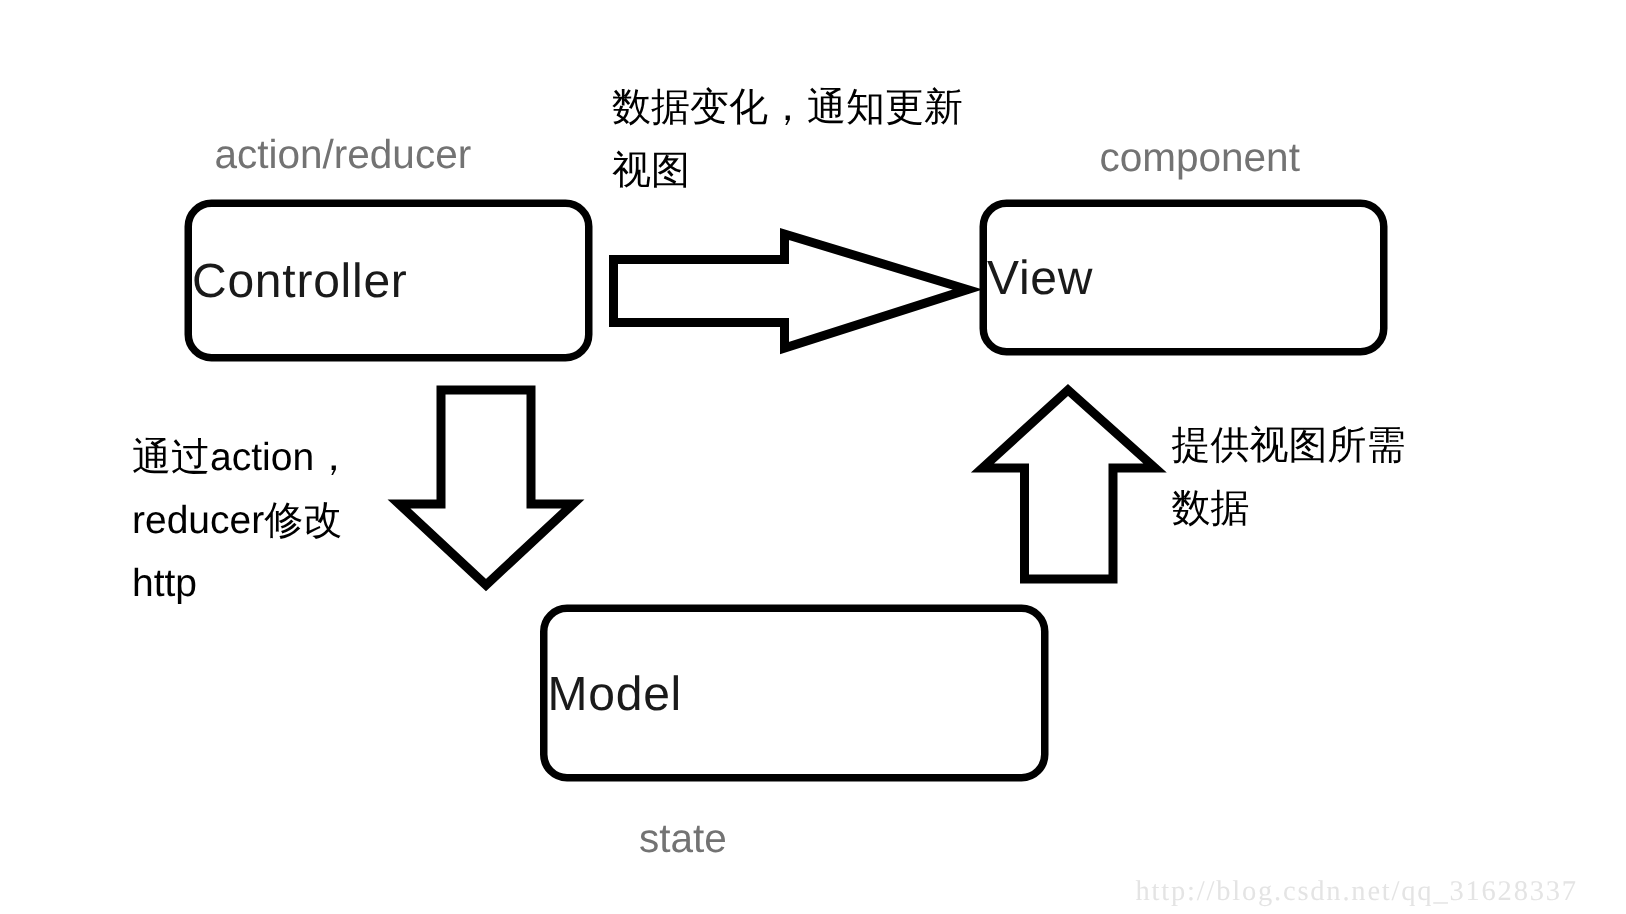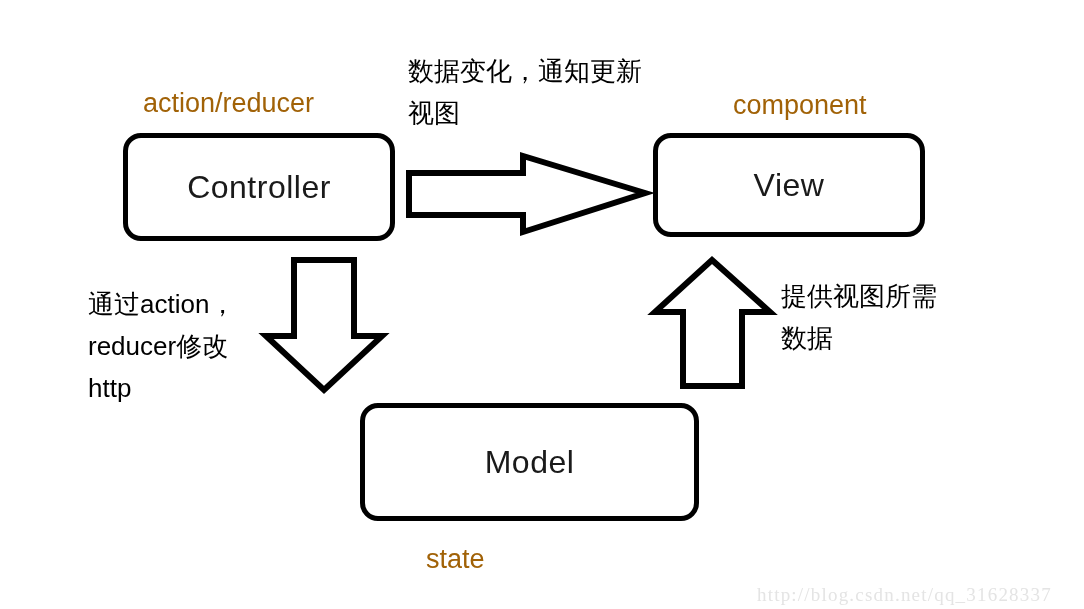--- a/index.html
+++ b/index.html
@@ -19,21 +19,20 @@
     overflow: hidden;
   }
   .node {
     position: absolute;
     box-sizing: border-box;
     border: 5px solid #000000;
     border-radius: 18px;
     background: #ffffff;
     display: flex;
     align-items: center;
-    justify-content: center;
   }
   .node-label {
     font-family: "Liberation Sans", "DejaVu Sans", sans-serif;
     font-size: 32px;
     color: #1a1a1a;
     letter-spacing: 0.5px;
     line-height: 1;
     white-space: nowrap;
   }
   #node-controller {
@@ -52,21 +51,21 @@
     left: 349px;
     top: 403px;
     width: 339px;
     height: 118px;
     margin-left: 11px;
   }
   .tag {
     position: absolute;
     font-family: "Liberation Sans", "DejaVu Sans", sans-serif;
     font-size: 27px;
-    color: #a16207;
+    color: #737373;
     white-space: nowrap;
     line-height: 1;
   }
   #tag-action-reducer {
     left: 143px;
     top: 90px;
   }
   #tag-component {
     left: 733px;
     top: 92px;

